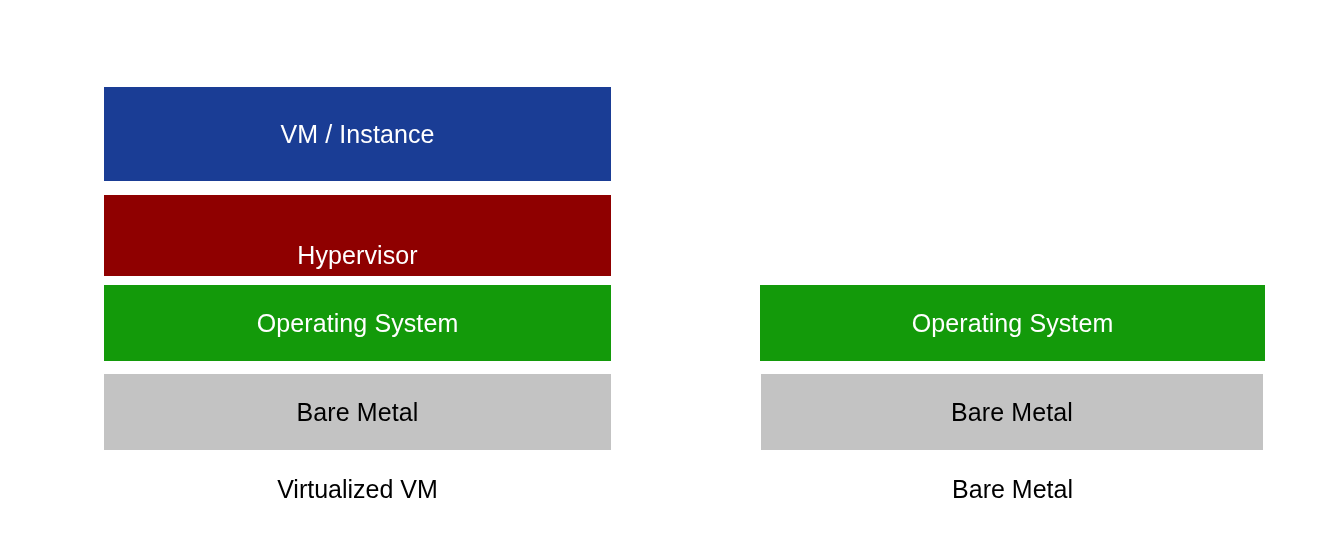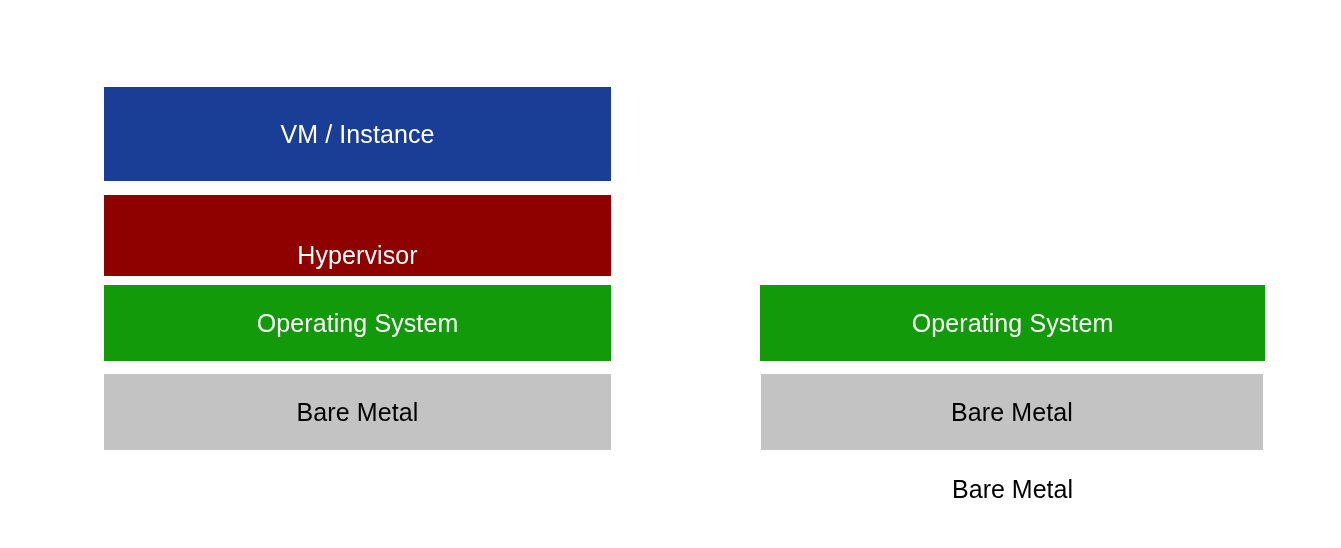--- a/index.html
+++ b/index.html
@@ -85,20 +85,21 @@
     <div class="layer-box box-os" style="background-color: rgb(19, 154, 10);">
       <span class="layer-label" style="color: rgb(255, 255, 255);">Operating System</span>
     </div>
 
     <div class="layer-box box-bm" style="background-color: rgb(195, 195, 195);">
       <span class="layer-label" style="color: rgb(0, 0, 0);">Bare Metal</span>
     </div>
 
   </div>
 
+  <div class="caption" id="caption-virtualized">Virtualized VM</div>
 
   <div class="stack" id="stack-baremetal">
 
     <div class="layer-box box-os" style="background-color: rgb(19, 154, 10);">
       <span class="layer-label" style="color: rgb(255, 255, 255);">Operating System</span>
     </div>
 
     <div class="layer-box box-bm" style="background-color: rgb(195, 195, 195);">
       <span class="layer-label" style="color: rgb(0, 0, 0);">Bare Metal</span>
     </div>

